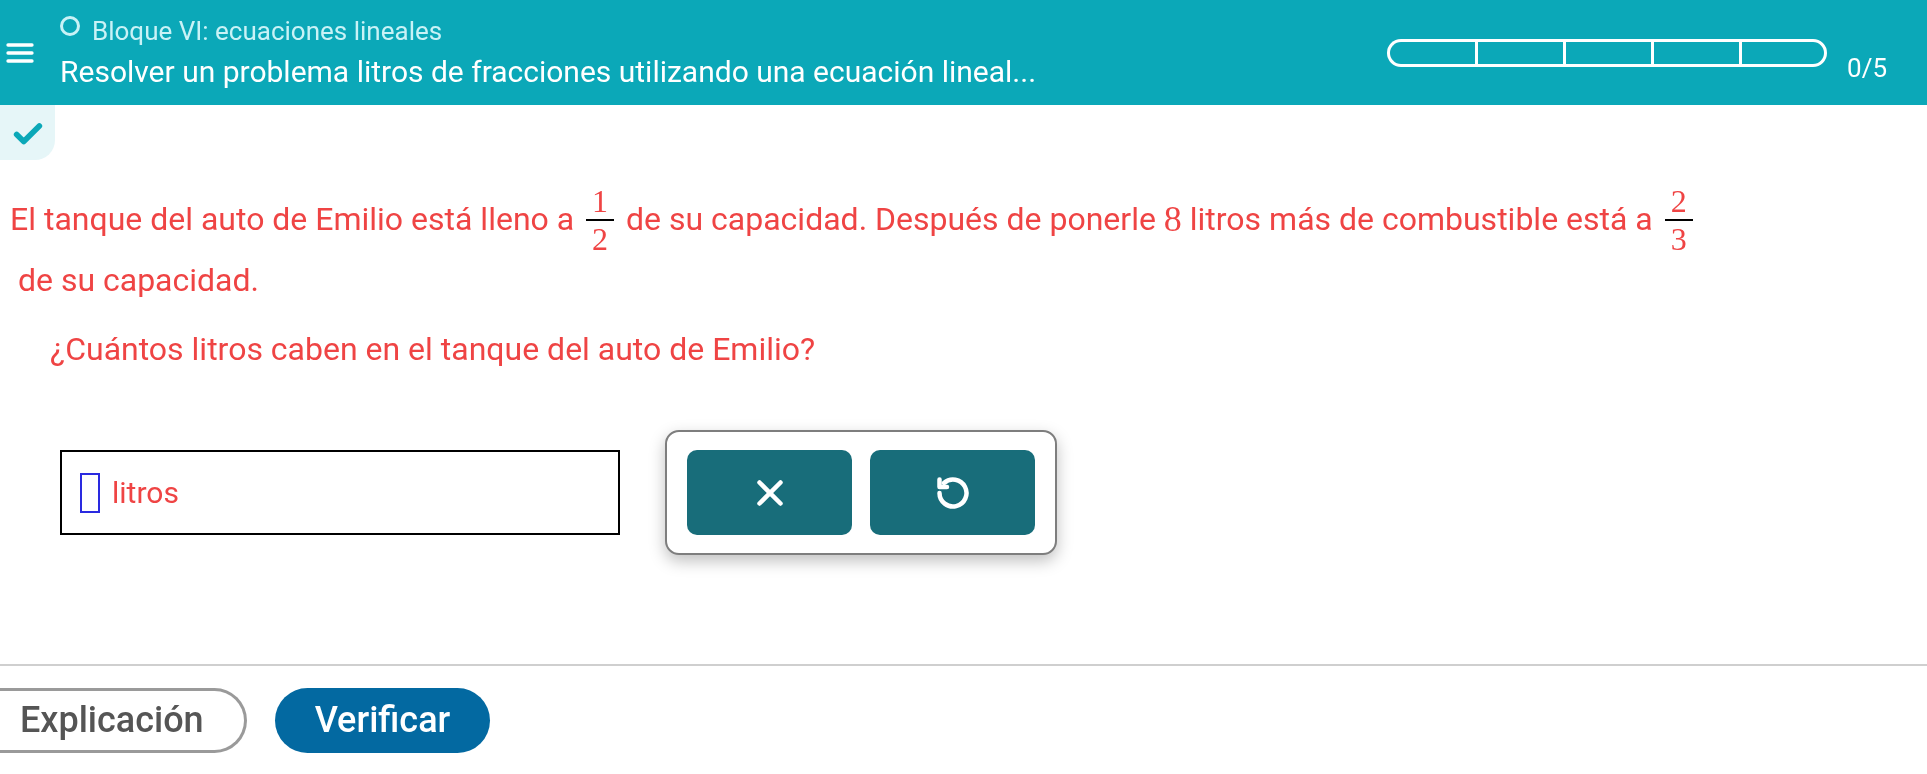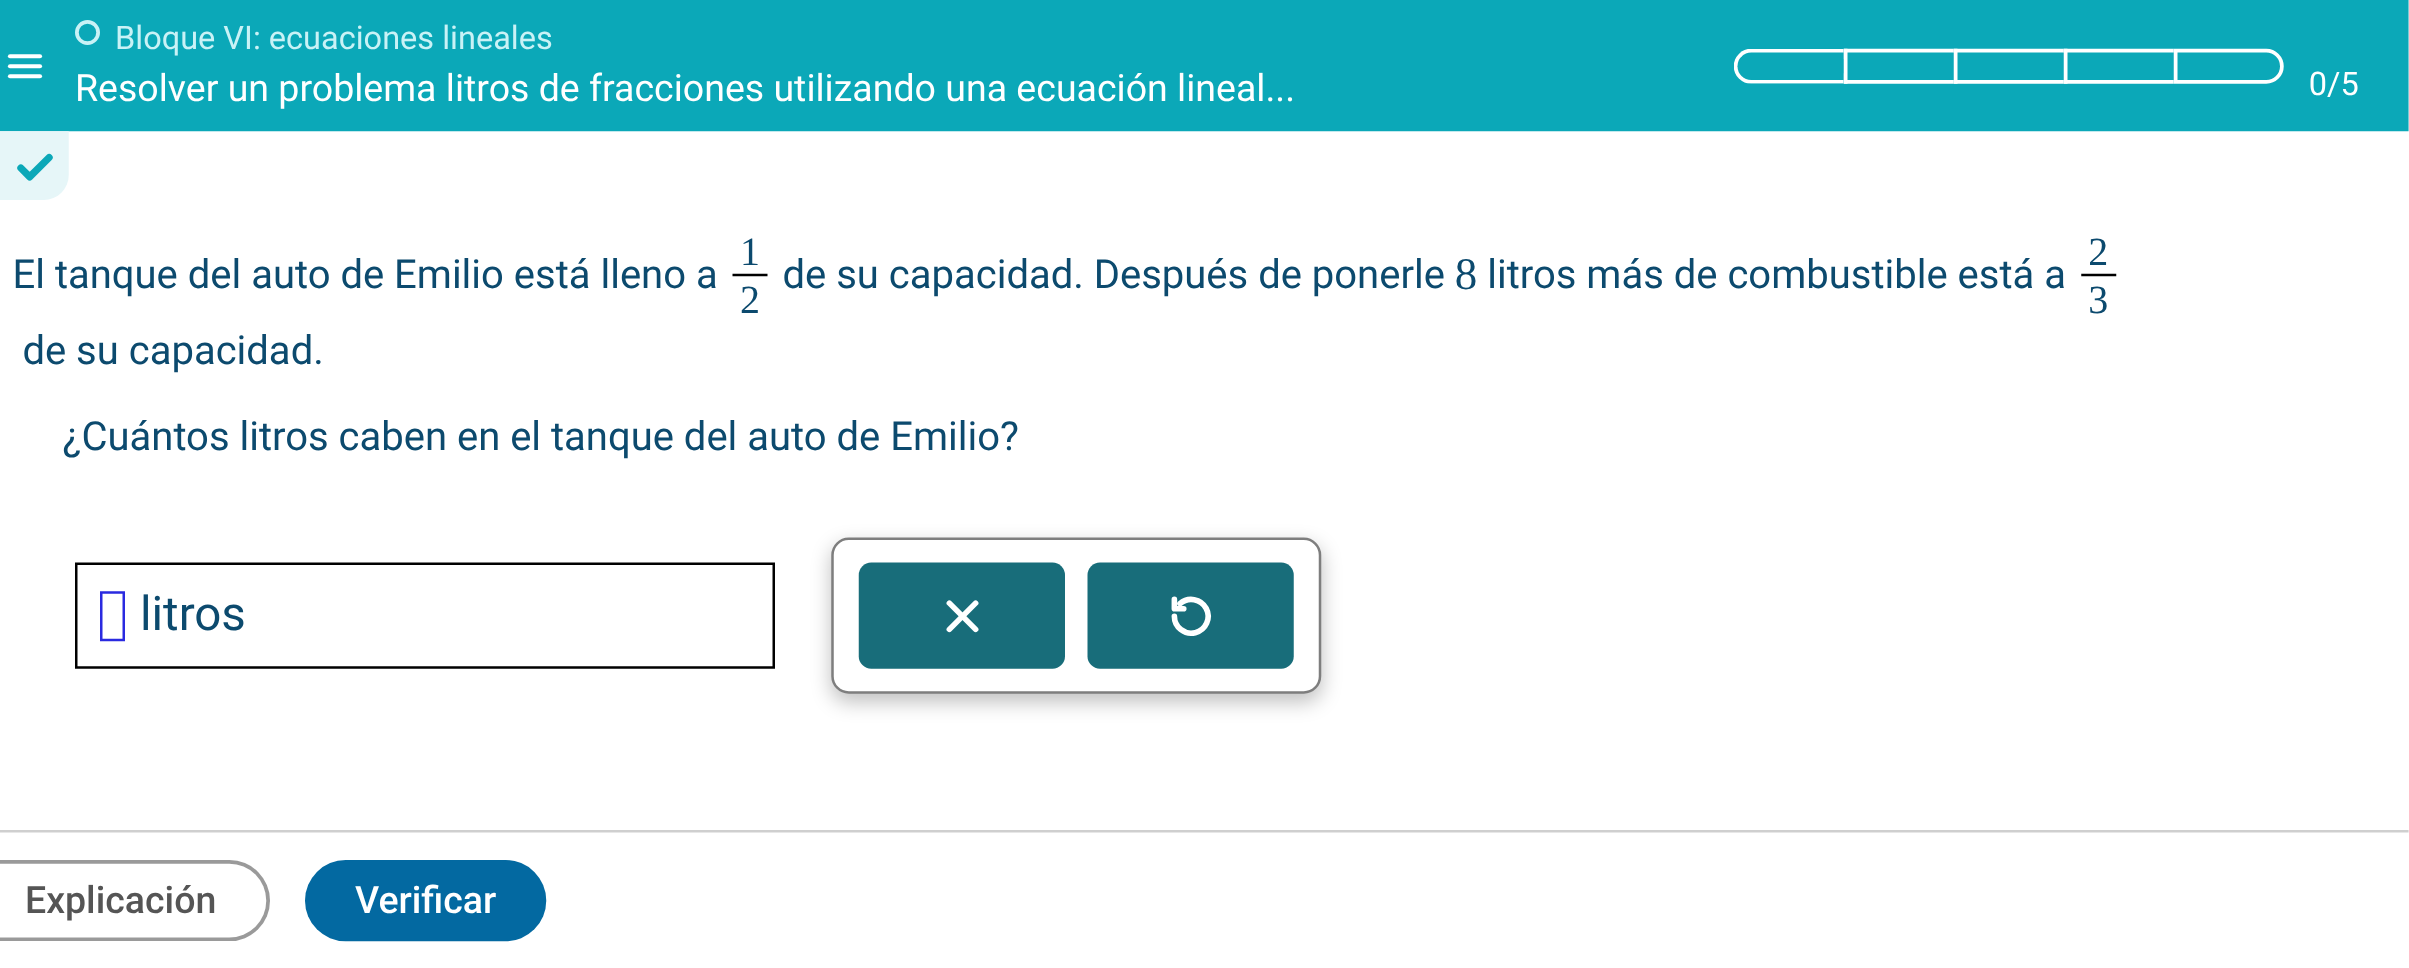--- a/index.html
+++ b/index.html
@@ -96,21 +96,21 @@
     align-items: center;
     justify-content: center;
   }
   .check-tab svg { width: 34px; height: 34px; }
 
   
   .content {
     padding: 80px 10px 0 10px;
     font-size: 32px;
     line-height: 1.6;
-    color: #0c4a6e;
+    color: #ef4444;
   }
   .problem-line {
     display: flex;
     flex-wrap: wrap;
     align-items: center;
     gap: 0;
   }
   .problem-line span { white-space: pre; }
   .frac {
     display: inline-flex;
@@ -139,21 +139,21 @@
     padding-left: 50px;
   }
   .answer-box {
     border: 2px solid #000;
     width: 560px;
     height: 85px;
     display: flex;
     align-items: center;
     padding-left: 18px;
     gap: 12px;
-    font-size: 38px;
+    font-size: 30px;
   }
   .answer-input {
     width: 20px;
     height: 40px;
     border: 2.5px solid #2a2ae0;
     display: inline-block;
   }
 
   .tool-panel {
     border: 2px solid #7e7e7e;
@@ -188,21 +188,21 @@
     border-top: 2px solid #cfcfcf;
     background:#fff;
     display: flex;
     align-items: center;
     padding-left: 0;
     gap: 28px;
   }
   .btn-outline, .btn-solid {
     height: 65px;
     border-radius: 40px;
-    font-size: 30px;
+    font-size: 36px;
     font-weight: 500;
     padding: 0 40px;
     cursor: pointer;
     display:flex;
     align-items:center;
     justify-content:center;
   }
   .btn-outline {
     border: 3px solid #9a9a9a;
     color: #555;

